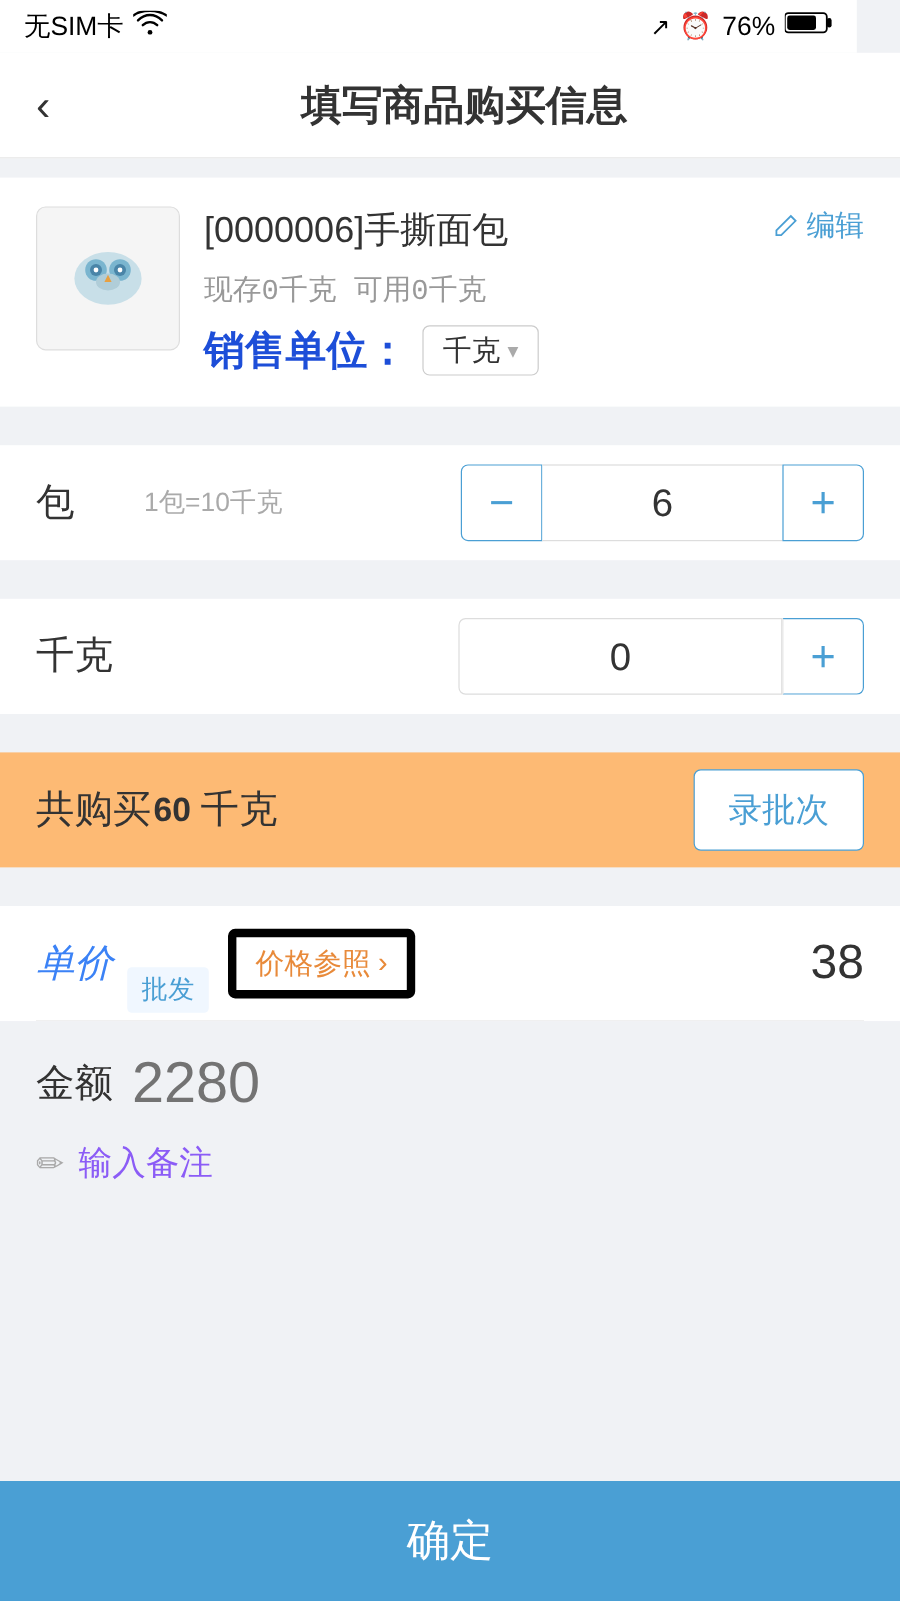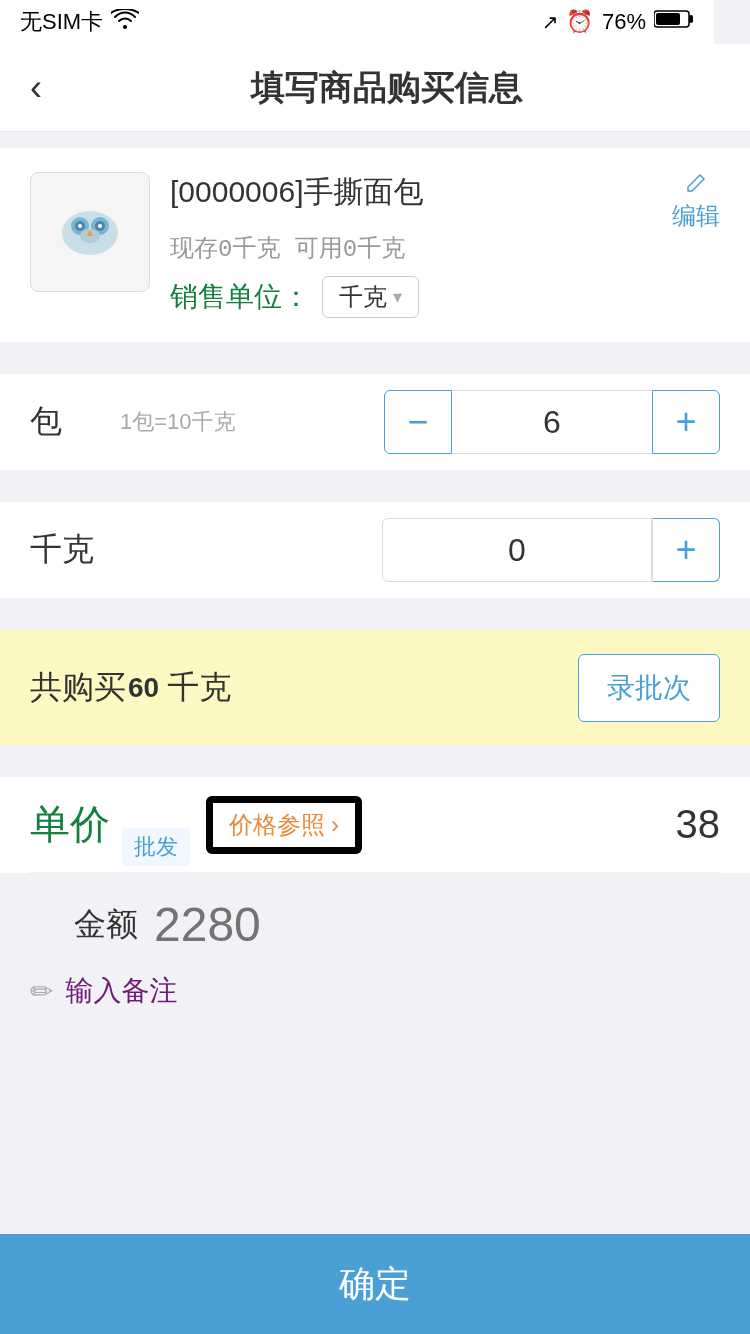--- a/index.html
+++ b/index.html
@@ -89,40 +89,39 @@
       font-size: 24px;
       color: #999;
       margin-bottom: 12px;
       font-family: Liberation Mono, monospace;
     }
     .product-unit-row {
       display: flex;
       align-items: center;
       gap: 12px;
     }
-    .product-unit-label { font-size: 28px; color: #15803d; }
+    .product-unit-label { font-size: 34px; color: #1d4ed8; font-weight: bold; }
     .unit-select {
       border: 1px solid #ccc;
       border-radius: 6px;
       padding: 4px 16px;
       font-size: 24px;
       color: #333;
       background: #fff;
       display: flex;
       align-items: center;
       gap: 6px;
     }
     .edit-btn {
       margin-left: auto;
       color: #4a9fd4;
       font-size: 24px;
       display: flex;
       align-items: center;
       gap: 6px;
-      flex-direction: column;
     }
 
     
     .form-section {
       background: #fff;
       margin-top: 16px;
     }
     .form-row {
       display: flex;
       align-items: center;
@@ -177,24 +176,24 @@
       border: 1px solid #ddd;
       text-align: center;
       font-size: 32px;
       color: #333;
       background: #fff;
       border-radius: 6px 0 0 6px;
     }
 
     
     .total-section {
-      background: #fef9c3;
+      background: #fdba74;
       margin-top: 16px;
       padding: 0 30px;
-      height: 115px;
+      height: 96px;
       display: flex;
       align-items: center;
     }
     .total-label {
       font-size: 32px;
       color: #333;
     }
     .total-amount {
       font-size: 28px;
       color: #333;
@@ -222,21 +221,21 @@
       background: #fff;
       margin-top: 16px;
       padding: 0 30px;
     }
     .price-row {
       height: 96px;
       display: flex;
       align-items: center;
       border-bottom: 1px solid #f0f0f0;
     }
-    .price-label { font-size: 40px; color: #15803d; }
+    .price-label { font-size: 32px; color: #3b82f6; font-style: italic; }
     .price-tag {
       background: #f0f7ff;
       color: #4a9fd4;
       font-size: 22px;
       padding: 4px 12px;
       border-radius: 4px;
       margin-left: 12px;
       margin-top: 44px;
     }
     .price-ref-btn {
@@ -262,32 +261,31 @@
     
     .amount-section {
       background: #f0f2f5;
       padding: 24px 30px 0;
     }
     .amount-row {
       display: flex;
       align-items: center;
       gap: 16px;
       margin-bottom: 20px;
-      margin-left: 44px;
     }
     .amount-label { font-size: 32px; color: #333; }
     .amount-value { font-size: 48px; color: #737373; font-weight: 400; }
     .notes-row {
       display: flex;
       align-items: center;
       gap: 12px;
       padding-bottom: 20px;
     }
     .notes-icon { font-size: 28px; color: #aaa; }
-    .notes-text { font-size: 28px; color: #701a75; }
+    .notes-text { font-size: 28px; color: #8b5cf6; }
 
     
     .empty-space {
       flex: 1;
       background: #f0f2f5;
       min-height: 400px;
     }
 
     
     .confirm-btn {

